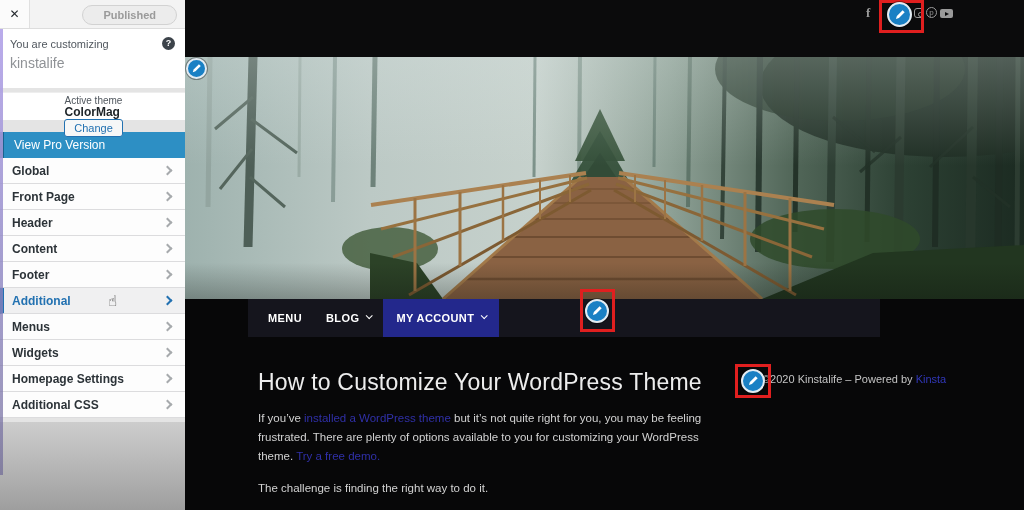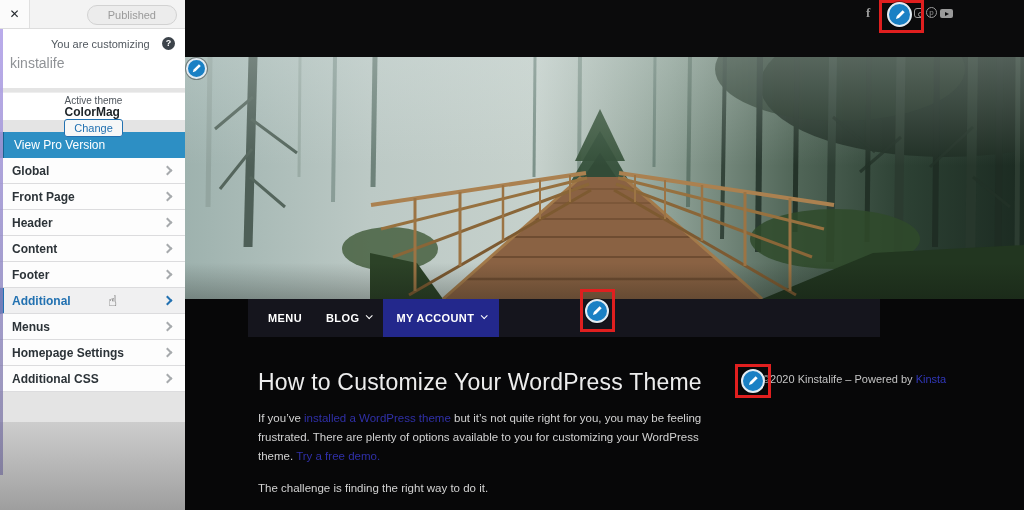--- a/index.html
+++ b/index.html
@@ -4,24 +4,24 @@
 <style>
   * { margin:0; padding:0; box-sizing:border-box; }
   html,body { background:#000; }
   body { font-family:"Liberation Sans","DejaVu Sans",sans-serif; }
   .stage { position:relative; width:1024px; height:510px; overflow:hidden; background:#050505; }
 
   
   .customizer { position:absolute; left:0; top:0; width:185px; height:510px; background:#e4e4e4; }
   .cz-topbar { position:relative; height:29px; background:#f3f3f3; border-bottom:1px solid #ddd; display:flex; align-items:stretch; }
   .cz-close { width:30px; display:flex; align-items:center; justify-content:center; background:#fbfbfb; border-right:1px solid #e0e0e0; color:#23282d; font-size:12px; cursor:pointer; }
-  .cz-publish { position:absolute; right:8px; top:5px; height:20px; padding:0 20px; background:#ececec; border:1px solid #d2d2d2; border-radius:10px; color:#9a9a9a; font-size:11px; line-height:18px; }
+  .cz-publish { position:absolute; right:8px; top:5px; height:20px; padding:0 20px; background:#ececec; border:1px solid #d2d2d2; border-radius:10px; color:#9a9a9a; font-size:11px; line-height:18px;font-weight:bold; }
   .cz-intro { height:59px; background:#fff; padding:8px 10px 0; position:relative; }
   .cz-intro-row { display:flex; justify-content:space-between; align-items:center; }
-  .cz-intro-label { font-size:11px; color:#50575e;margin-left:41px; }
+  .cz-intro-label { font-size:11px; color:#50575e; }
   .cz-help { width:13px; height:13px; border-radius:50%; background:#3c434a; color:#fff; font-size:9px; line-height:13px; text-align:center; font-weight:bold; }
   .cz-site { margin-top:5px; font-size:14px; color:#8f9296; }
   .cz-gap1 { height:4px; }
   .cz-theme { height:28px; background:#fff; border-top:1px solid #eee; padding:2px 8px 0 10px; display:flex; justify-content:space-between; align-items:center;flex-direction:column; }
   .cz-theme-label { font-size:10px; color:#50575e; line-height:11px; }
   .cz-theme-name { font-size:12px; font-weight:bold; color:#1d2327; line-height:13px; }
   .cz-change { font-size:11px; color:#2271b1; background:#f6f7f7; border:1px solid #2271b1; border-radius:3px; padding:2px 9px; }
   .cz-gap2 { height:12px; }
   .cz-pro { height:26px; background:#2d8fc4; border-left:4px solid #19648f; color:#fff; font-size:12px; font-weight:normal; display:flex; align-items:center; padding-left:10px; }
   .cz-menu { background:#3b82f6; }
@@ -126,20 +126,24 @@
         </div>
         <div class="menu-item active">
           <span class="menu-label">Additional</span>
           <span class="chev-right"></span>
         </div>
         <div class="menu-item">
           <span class="menu-label">Menus</span>
           <span class="chev-right"></span>
         </div>
         <div class="menu-item">
+          <span class="menu-label">Widgets</span>
+          <span class="chev-right"></span>
+        </div>
+        <div class="menu-item">
           <span class="menu-label">Homepage Settings</span>
           <span class="chev-right"></span>
         </div>
         <div class="menu-item">
           <span class="menu-label">Additional CSS</span>
           <span class="chev-right"></span>
         </div>
       </div>
     <div class="cz-bottom"></div>
     <div class="purple-strip"></div>

